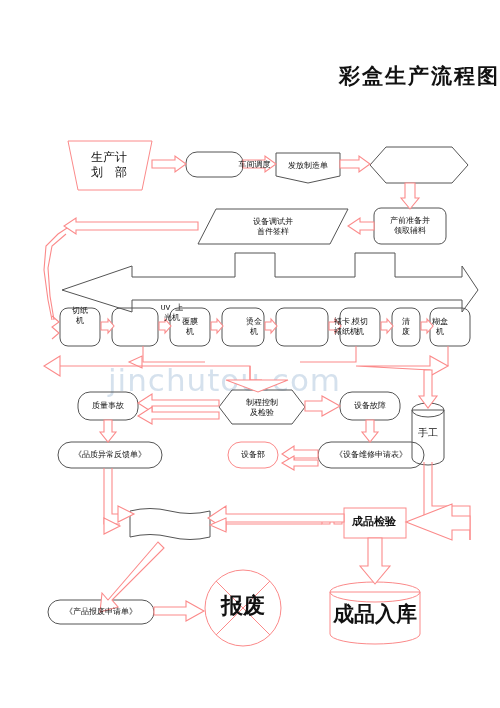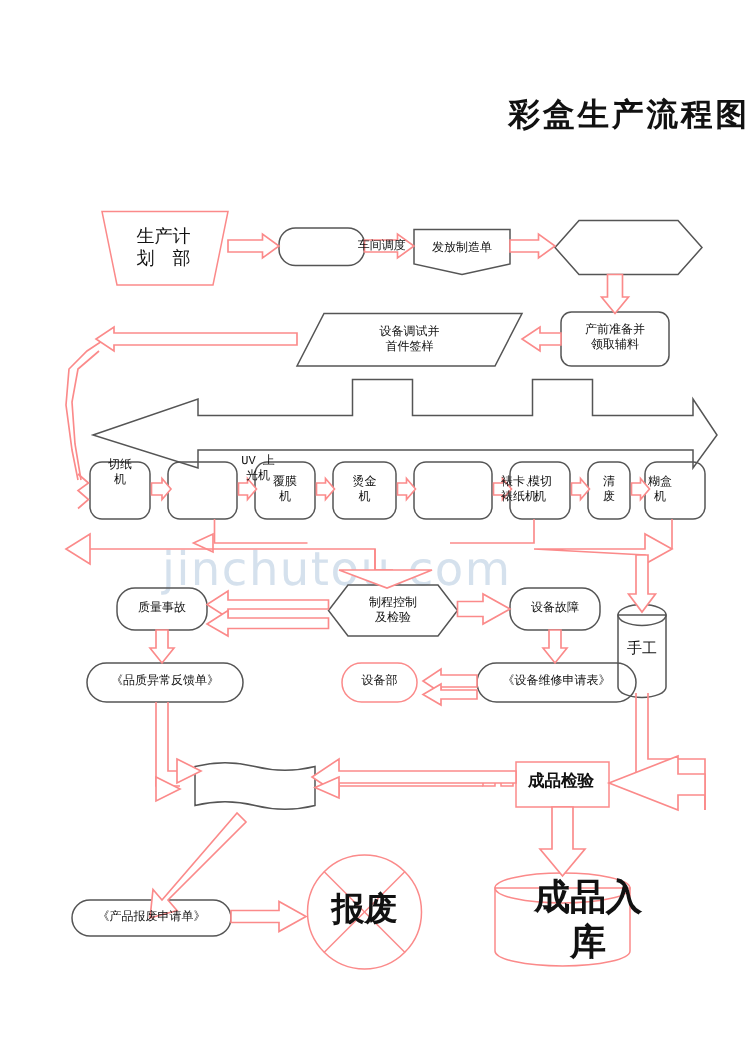--- a/index.html
+++ b/index.html
@@ -207,21 +207,21 @@
 
   <div class="nodetext" style="left:218px;top:210px;width:110px;height:34px;font-size:8px;">设备调试并
 首件签样</div>
 
   <div class="nodetext" style="left:60px;top:291px;width:40px;height:50px;font-size:8px;">切纸
 机</div>
   <div class="nodetext" style="left:112px;top:300px;width:46px;height:26px;font-size:8px;margin-left:37px;">UV 上
 光机</div>
   <div class="nodetext" style="left:170px;top:308px;width:40px;height:38px;font-size:8px;">覆膜
 机</div>
-  <div class="nodetext" style="left:222px;top:308px;width:42px;height:38px;font-size:8px;">烫金
+  <div class="nodetext" style="left:233px;top:308px;width:42px;height:38px;font-size:8px;">烫金
 机</div>
   <div class="nodetext" style="left:276px;top:308px;width:52px;height:38px;font-size:8px;padding-left:44px;">裱卡、
 裱纸机</div>
   <div class="nodetext" style="left:340px;top:308px;width:40px;height:38px;font-size:8px;">模切
 机</div>
   <div class="nodetext" style="left:392px;top:308px;width:28px;height:38px;font-size:8px;">清
 废</div>
   <div class="nodetext" style="left:430px;top:308px;width:20px;height:38px;font-size:8px;">糊盒
 机</div>
 
@@ -240,15 +240,15 @@
 
   <div class="nodetext" style="left:412px;top:418px;width:32px;height:32px;font-size:10px;">手工</div>
 
 
   <div class="nodetext" style="left:344px;top:508px;width:60px;height:30px;font-size:11px;font-weight:bold;">成品检验</div>
 
   <div class="nodetext" style="left:48px;top:600px;width:106px;height:24px;font-size:8px;">《产品报废申请单》</div>
 
   <div class="nodetext" style="left:213px;top:590px;width:60px;height:36px;font-size:22px;font-weight:bold;">报废</div>
 
-  <div class="nodetext" style="left:330px;top:598px;width:90px;height:36px;font-size:24px;font-weight:bold;padding-left:17px;">成品入库</div>
+  <div class="nodetext" style="left:330px;top:598px;width:90px;height:36px;font-size:21px;font-weight:bold;">成品入库</div>
 
 </div>
 
 </body></html>

